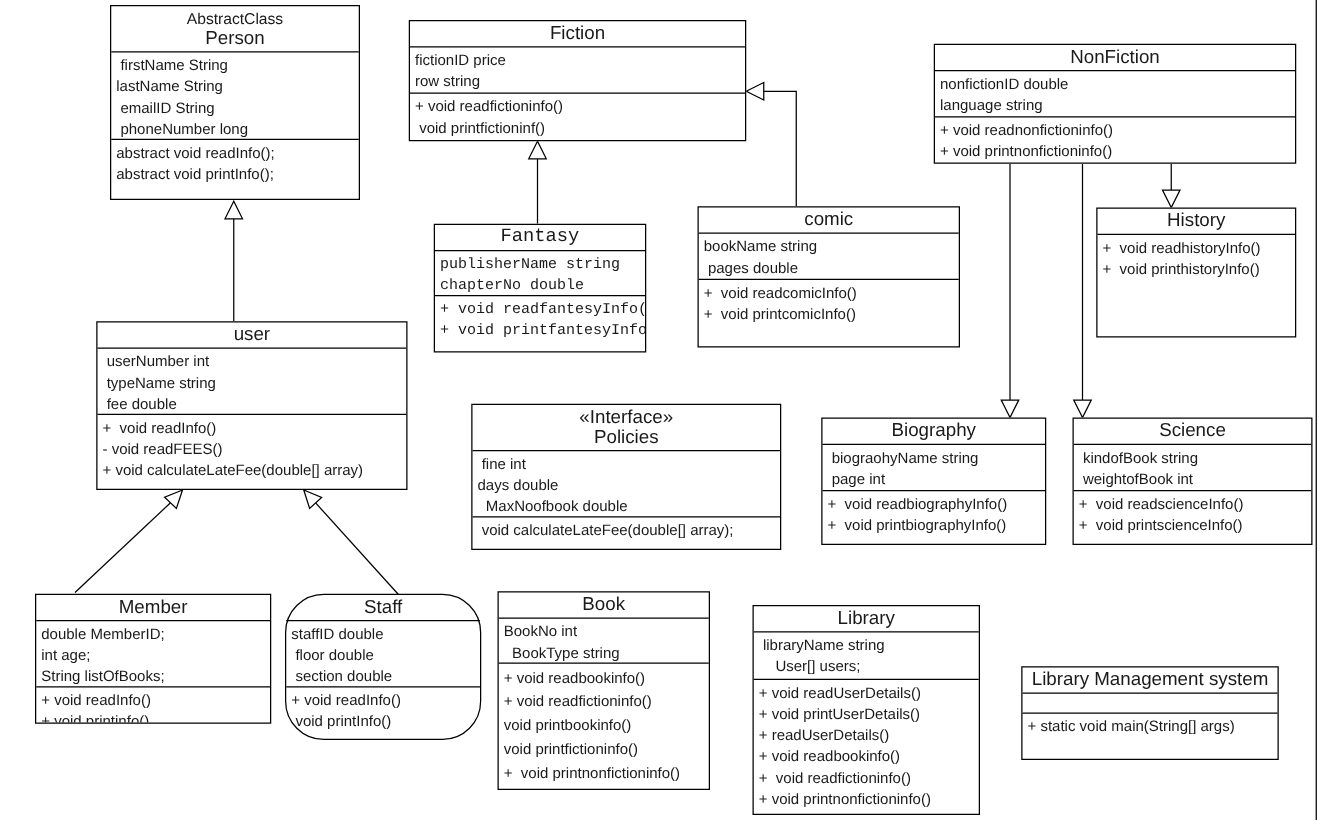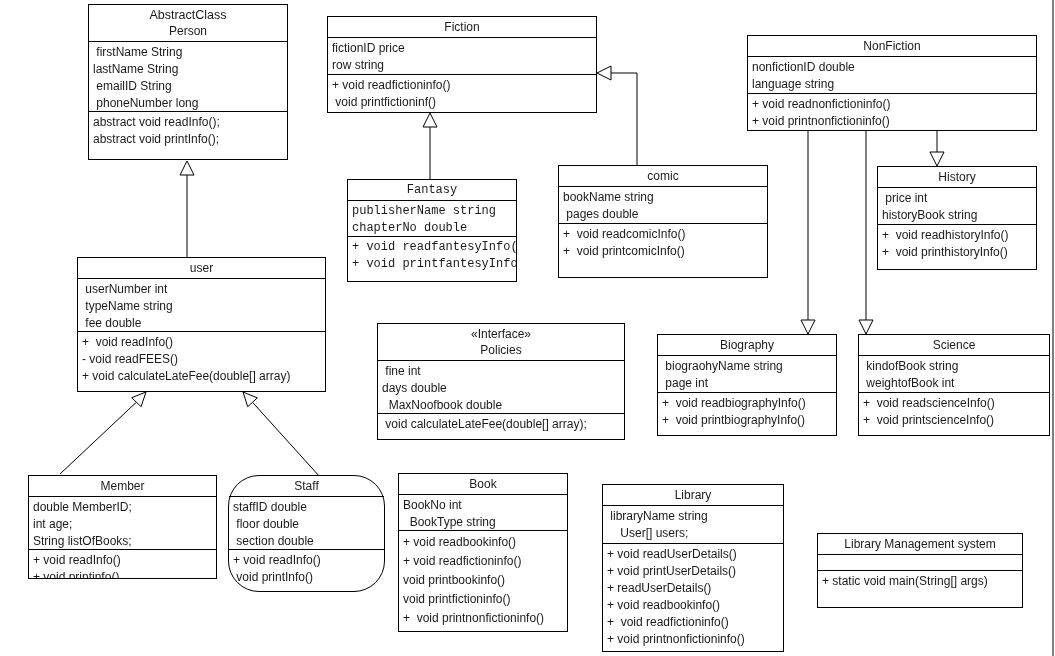--- a/index.html
+++ b/index.html
@@ -6,21 +6,21 @@
   .canvas{
     position:relative;width:1055px;height:656px;background:#ffffff;
     font-family:"Liberation Sans","DejaVu Sans",sans-serif;color:#1a1a1a;overflow:hidden;
   }
   .connectors{position:absolute;left:0;top:0;width:1055px;height:656px;}
   .box{
     position:absolute;border:1px solid #000;background:#fff;box-sizing:border-box;
     display:flex;flex-direction:column;
   }
   .hd{border-bottom:1px solid #000;text-align:center;padding:2px 3px;box-sizing:border-box;flex:0 0 auto;}
-  .nm{font-size:12px;line-height:16px;white-space:pre;}
+  .nm{font-size:15px;line-height:16px;white-space:pre;}
   .stereo{font-size:12.5px;line-height:16px;}
   .stereo:empty{display:none;}
   .sec{padding:2px 4px;box-sizing:border-box;overflow:hidden;}
   .attrs{border-bottom:1px solid #000;flex:0 0 auto;}
   .methods{flex:1 1 auto;}
   .line{font-size:12px;line-height:17px;white-space:pre;}
   .gap19 .line{line-height:19px;}
 </style>
 </head>
 <body>
@@ -126,24 +126,20 @@
     <div class="sec methods">
         <div class="line">+  void readcomicInfo()</div>
         <div class="line">+  void printcomicInfo()</div>
       </div>
   </div>
 
   <div class="box" style="left:877px;top:166px;width:160px;height:104px;">
     <div class="hd">
         <div class="nm">History</div>
       </div>
-    <div class="sec attrs" style="height:37px;">
-        <div class="line"> price int</div>
-        <div class="line">historyBook string</div>
-      </div>
     <div class="sec methods">
         <div class="line">+  void readhistoryInfo()</div>
         <div class="line">+  void printhistoryInfo()</div>
       </div>
   </div>
 
   <div class="box" style="left:77px;top:257px;width:249px;height:135px;">
     <div class="hd">
         <div class="nm">user</div>
       </div>

